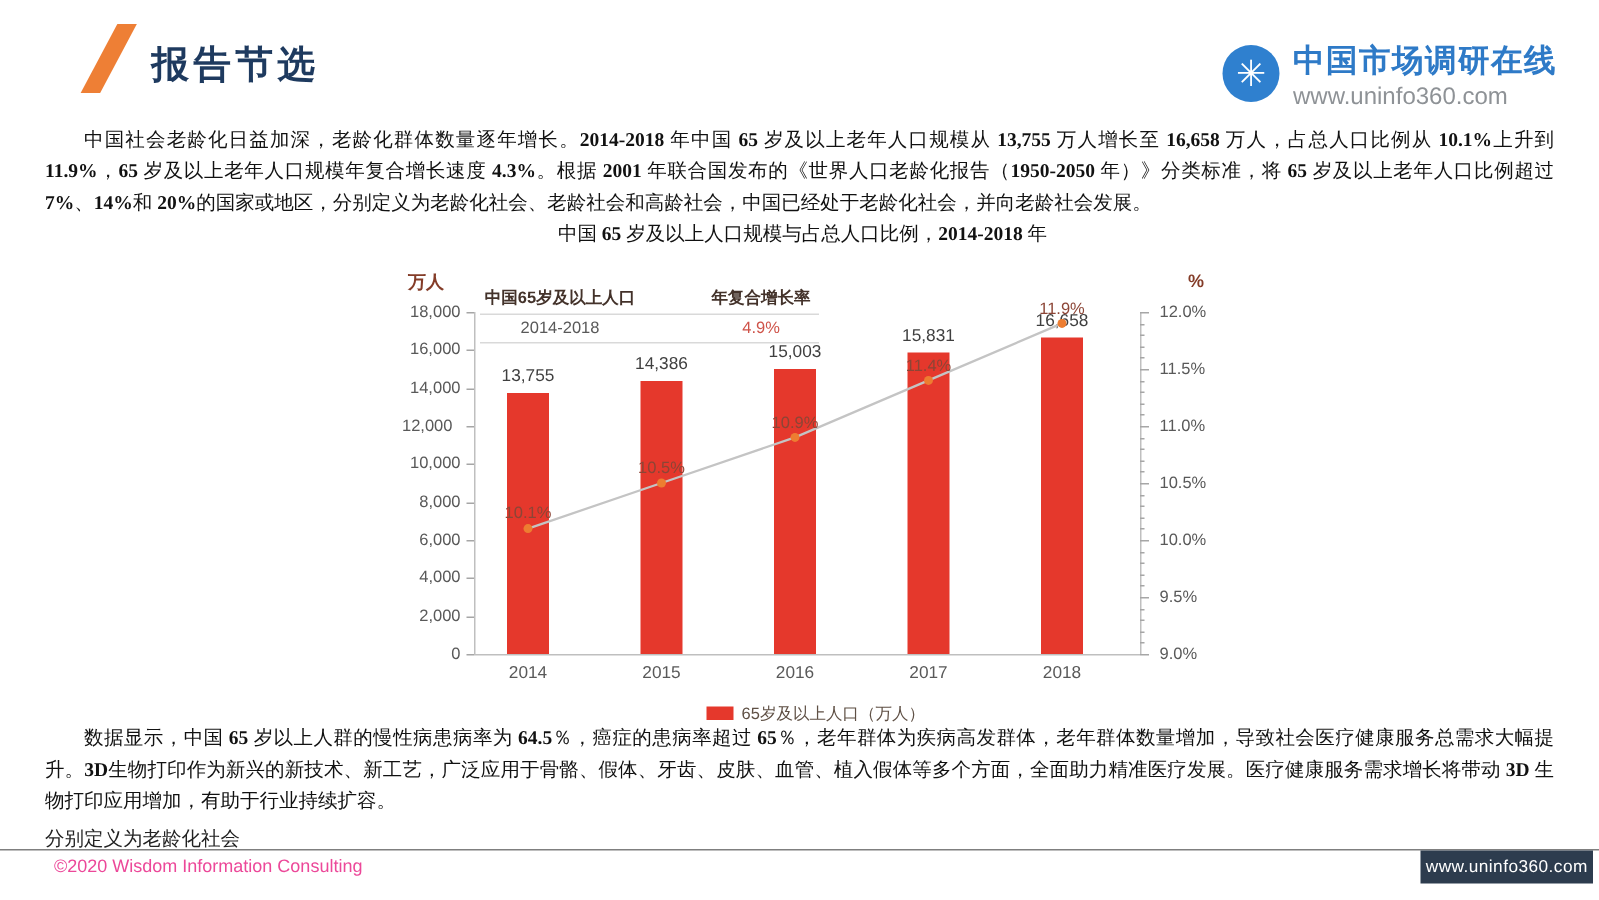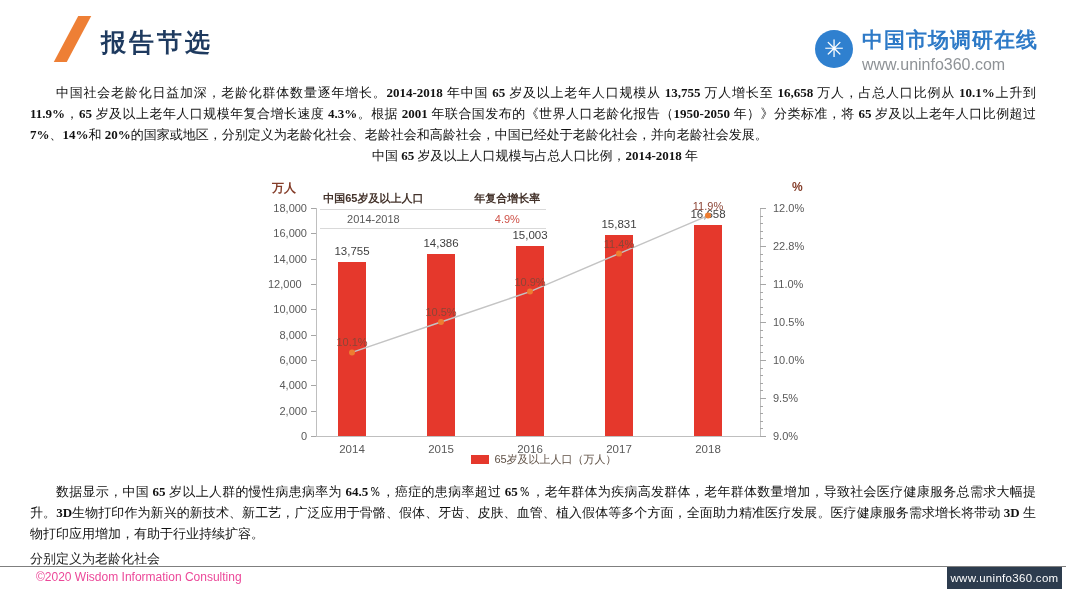--- a/index.html
+++ b/index.html
@@ -129,21 +129,21 @@
     <div class="tick" style="left: 492px; top: 128.8px; width: 3px; height: 1px;"></div>
     <div class="tick" style="left: 492px; top: 121.2px; width: 3px; height: 1px;"></div>
     <div class="tick" style="left: 492px; top: 113.6px; width: 3px; height: 1px;"></div>
     <div class="tick" style="left: 492px; top: 106px; width: 6px; height: 1px;"></div>
     <div class="axlab" style="left: 505px; top: 100px;">11.0%</div>
     <div class="tick" style="left: 492px; top: 98.4px; width: 3px; height: 1px;"></div>
     <div class="tick" style="left: 492px; top: 90.8px; width: 3px; height: 1px;"></div>
     <div class="tick" style="left: 492px; top: 83.2px; width: 3px; height: 1px;"></div>
     <div class="tick" style="left: 492px; top: 75.6px; width: 3px; height: 1px;"></div>
     <div class="tick" style="left: 492px; top: 68px; width: 6px; height: 1px;"></div>
-    <div class="axlab" style="left: 505px; top: 62px;">22.8%</div>
+    <div class="axlab" style="left: 505px; top: 62px;">11.5%</div>
     <div class="tick" style="left: 492px; top: 60.4px; width: 3px; height: 1px;"></div>
     <div class="tick" style="left: 492px; top: 52.8px; width: 3px; height: 1px;"></div>
     <div class="tick" style="left: 492px; top: 45.2px; width: 3px; height: 1px;"></div>
     <div class="tick" style="left: 492px; top: 37.6px; width: 3px; height: 1px;"></div>
     <div class="tick" style="left: 492px; top: 30px; width: 6px; height: 1px;"></div>
     <div class="axlab" style="left: 505px; top: 24px;">12.0%</div>
     <div class="bar" style="left: 70px; top: 83.77px; width: 28px; height: 174.23px; background: rgb(229, 56, 44);"></div>
     <div class="barlab" style="left: 44px; top: 66.77px;">13,755</div>
     <div class="xlab" style="left: 44px; top: 265px;">2014</div>
     <div class="bar" style="left: 159px; top: 75.7773px; width: 28px; height: 182.223px; background: rgb(229, 56, 44);"></div>
@@ -174,21 +174,21 @@
     <div class="anno" style="left: 52px; top: 10px; width: 226px;">
       <div class="anno-row" style="border-bottom: 1px solid rgb(217, 217, 217);">
         <div class="anno-cell anno-h" style="width: 58%;">中国65岁及以上人口</div>
         <div class="anno-cell anno-h" style="width: 42%;">年复合增长率</div>
       </div>
       <div class="anno-row" style="border-bottom: 1px solid rgb(217, 217, 217);">
         <div class="anno-cell anno-v1" style="width: 58%;">2014-2018</div>
         <div class="anno-cell anno-v2" style="width: 42%;">4.9%</div>
       </div>
     </div>
-    <div class="legend" style="left: 0px; top: 274px;">
+    <div class="legend" style="left: 0px; top: 290px;">
       <div class="leg-item">
         <span class="leg-sw-bar"></span>
         <span>65岁及以上人口（万人）</span>
       </div>
     </div>
   </div>
 
 <div id="para2" class="para"><span>数据显示，中国 </span><span class="b">65</span><span> 岁以上人群的慢性病患病率为 </span><span class="b">64.5</span><span>％，癌症的患病率超过 </span><span class="b">65</span><span>％，老年群体为疾病高发群体，老年群体数量增加，导致社会医疗健康服务总需求大幅提升。</span><span class="b">3D</span><span>生物打印作为新兴的新技术、新工艺，广泛应用于骨骼、假体、牙齿、皮肤、血管、植入假体等多个方面，全面助力精准医疗发展。医疗健康服务需求增长将带动 </span><span class="b">3D</span><span> 生物打印应用增加，有助于行业持续扩容。</span></div>
 
 <div class="foot-producer">分别定义为老龄化社会</div>

